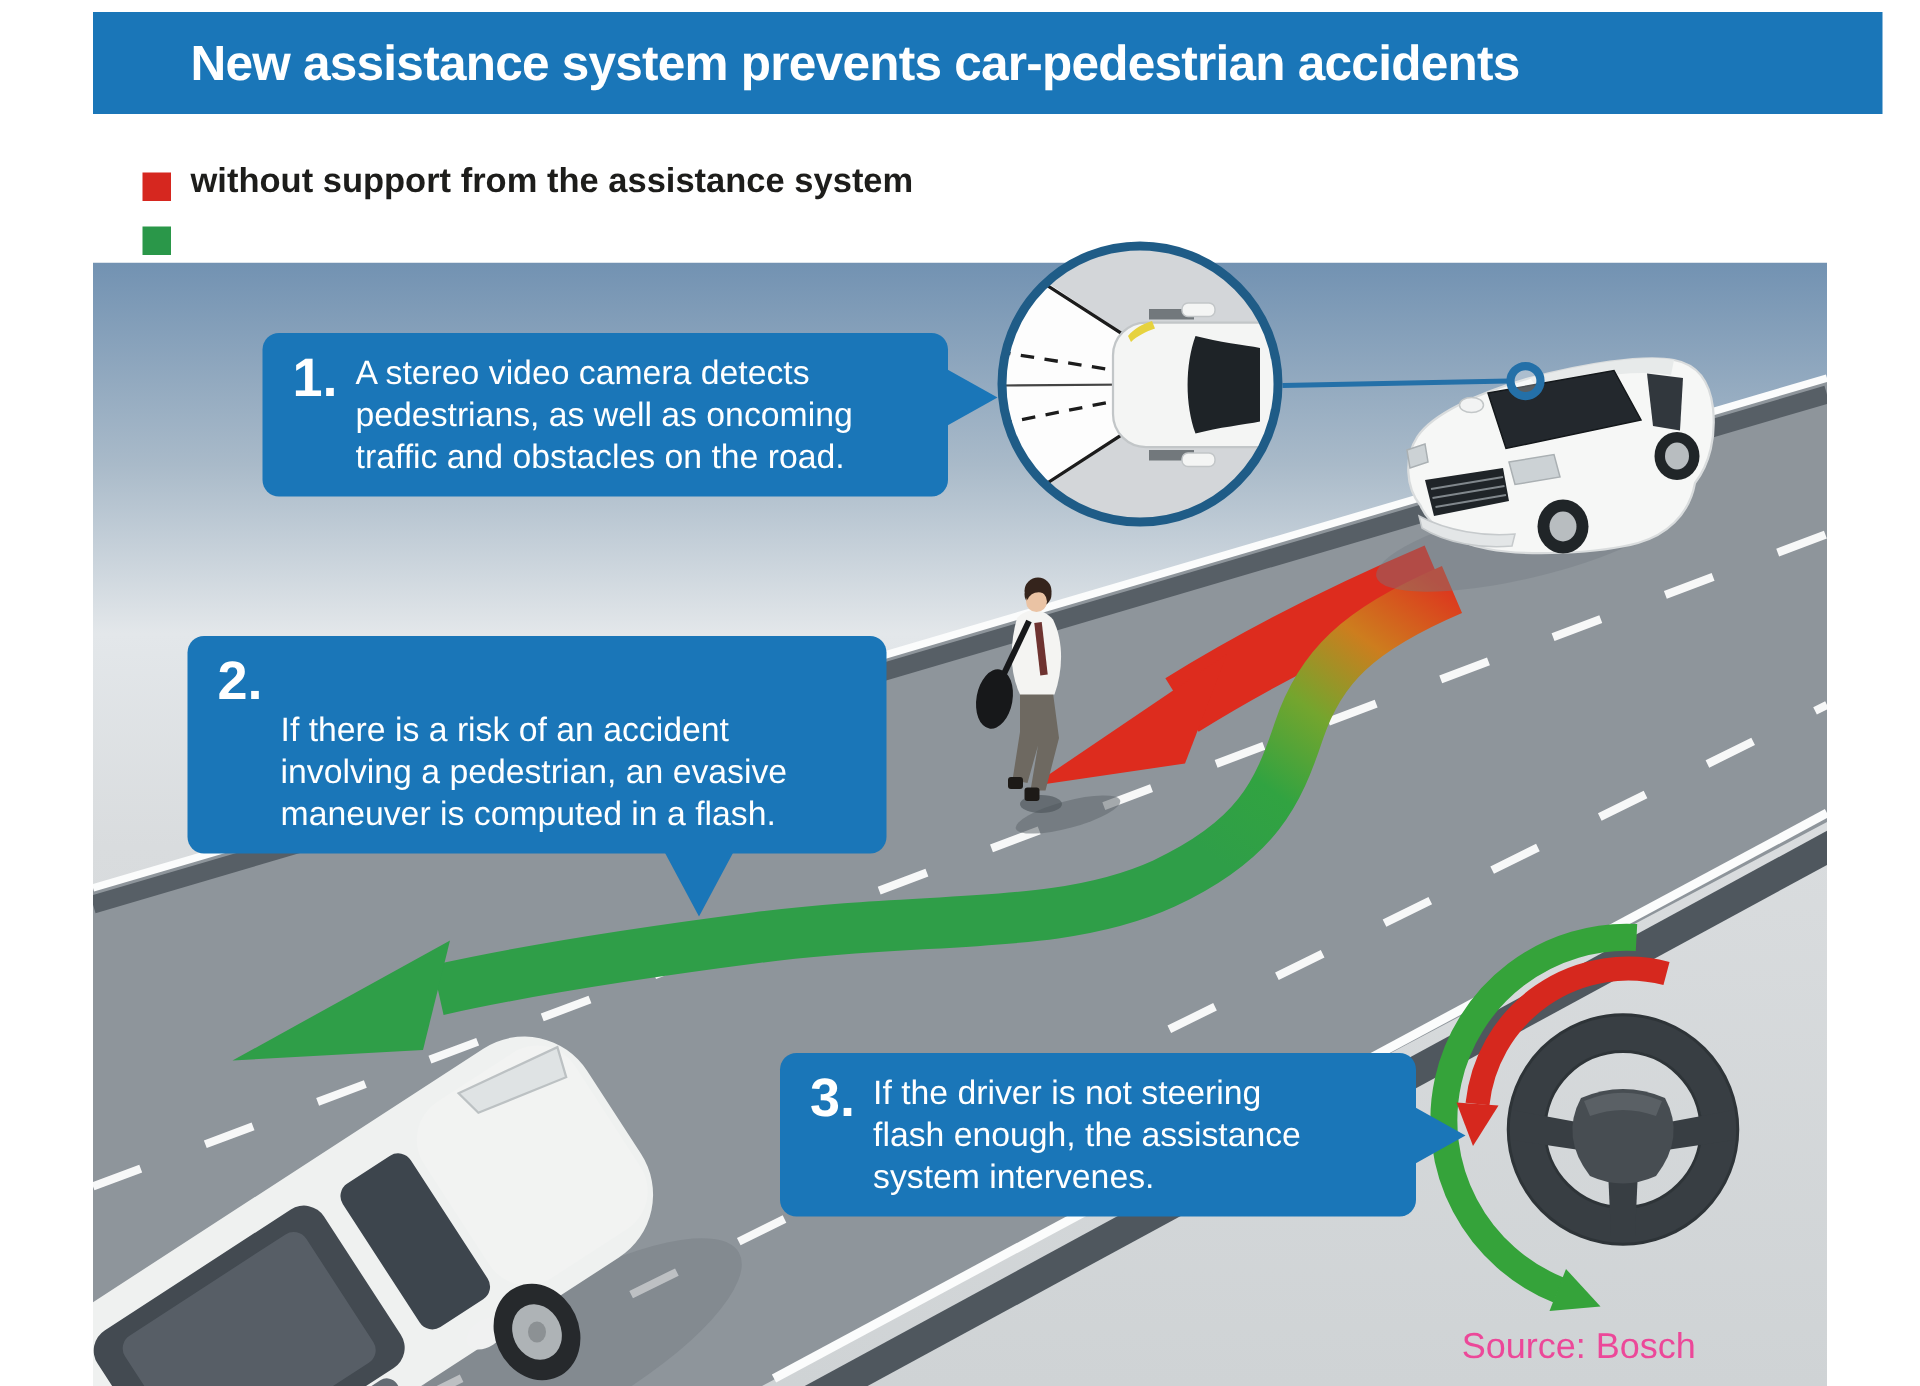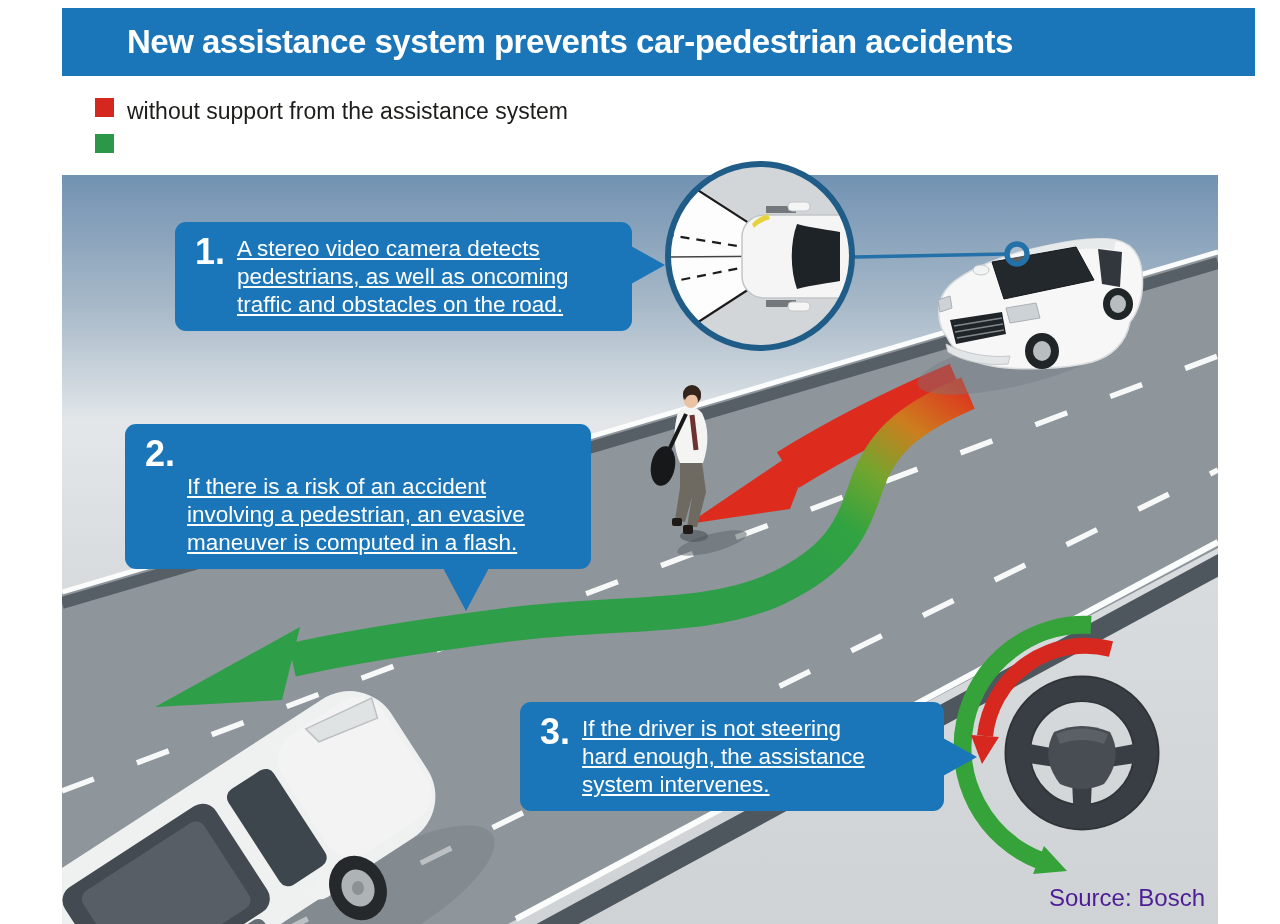--- a/index.html
+++ b/index.html
@@ -8,50 +8,50 @@
   .abs{position:absolute;}
 
   
   #header-bar{left:62px;top:8px;width:1156px;height:68px;background:#1a76b8;
               display:flex;align-items:center;padding-left:37px;}
   #header-bar h1{margin:0 0 0 28px;color:#ffffff;font-size:33px;font-weight:bold;
                  letter-spacing:-0.5px;white-space:nowrap;}
 
   
   #legend{left:95px;top:98px;}
-  .legend-row{display:flex;align-items:flex-start;height:36px;}
+  .legend-row{display:flex;align-items:flex-end;height:36px;font-weight:bold;}
   .swatch{width:19px;height:19px;margin-right:13px;flex:0 0 auto;}
   .swatch-red{background:#d6271f;}
   .swatch-green{background:#2a9749;}
   .legend-label{font-size:23px;color:#1d1d1b;white-space:nowrap;}
 
   
   #scene-svg{left:0;top:0;width:1280px;height:924px;}
 
   
   .callout{background:#1a76b8;border-radius:11px;color:#ffffff;
            padding:13px 16px 12px 18px;display:flex;align-items:flex-start;}
   .callout .num{font-size:36px;font-weight:bold;line-height:30px;margin:2px 12px 0 2px;flex:0 0 auto;}
-  .callout .txt{font-size:22.5px;line-height:28px;text-decoration:underline;}
+  .callout .txt{font-size:22.5px;line-height:28px;}
   #callout-1{left:175px;top:222px;width:423px;min-height:82px;}
   #callout-1 .txt{width:345px;}
   #callout-2{left:125px;top:424px;width:432px;min-height:82px;}
   #callout-2 .txt{width:352px;margin-top:36px;}
   #callout-3{left:520px;top:702px;width:390px;min-height:82px;}
   #callout-3 .txt{width:300px;}
   .pointer{position:absolute;width:0;height:0;}
   .pointer-right{border-top:19px solid transparent;border-bottom:19px solid transparent;
                  border-left:34px solid #1a76b8;right:-33px;}
   #callout-1 .pointer-right{top:24px;}
   #callout-3 .pointer-right{top:36px;}
   .pointer-down{border-left:23px solid transparent;border-right:23px solid transparent;
                 border-top:43px solid #1a76b8;bottom:-42px;left:318px;}
 
   
-  #source{left:900px;top:884px;width:305px;text-align:right;font-size:24px;color:#4c1d95;}
+  #source{left:900px;top:884px;width:305px;text-align:center;font-size:24px;color:#ec4899;}
 </style>
 </head>
 <body>
 
 <svg id="scene-svg" class="abs" width="1280" height="924" viewBox="0 0 1280 924">
   <defs>
     <linearGradient id="skyGrad" x1="0" y1="175" x2="0" y2="924" gradientUnits="userSpaceOnUse">
       <stop offset="0" stop-color="#7292b2"></stop>
       <stop offset="0.18" stop-color="#a9bac9"></stop>
       <stop offset="0.33" stop-color="#e3e7ea"></stop>
@@ -207,17 +207,17 @@
 </div>
 
 <div id="callout-2" class="abs callout">
   <span class="num">2.</span>
   <span class="txt">If there is a risk of an accident involving a pedestrian, an evasive maneuver is computed in a flash.</span>
   <span class="pointer pointer-down"></span>
 </div>
 
 <div id="callout-3" class="abs callout">
   <span class="num">3.</span>
-  <span class="txt">If the driver is not steering hard enough, the assistance system intervenes.</span>
+  <span class="txt">If the driver is not steering flash enough, the assistance system intervenes.</span>
   <span class="pointer pointer-right"></span>
 </div>
 
 <div id="source" class="abs">Source: Bosch</div>
 
 </body></html>

